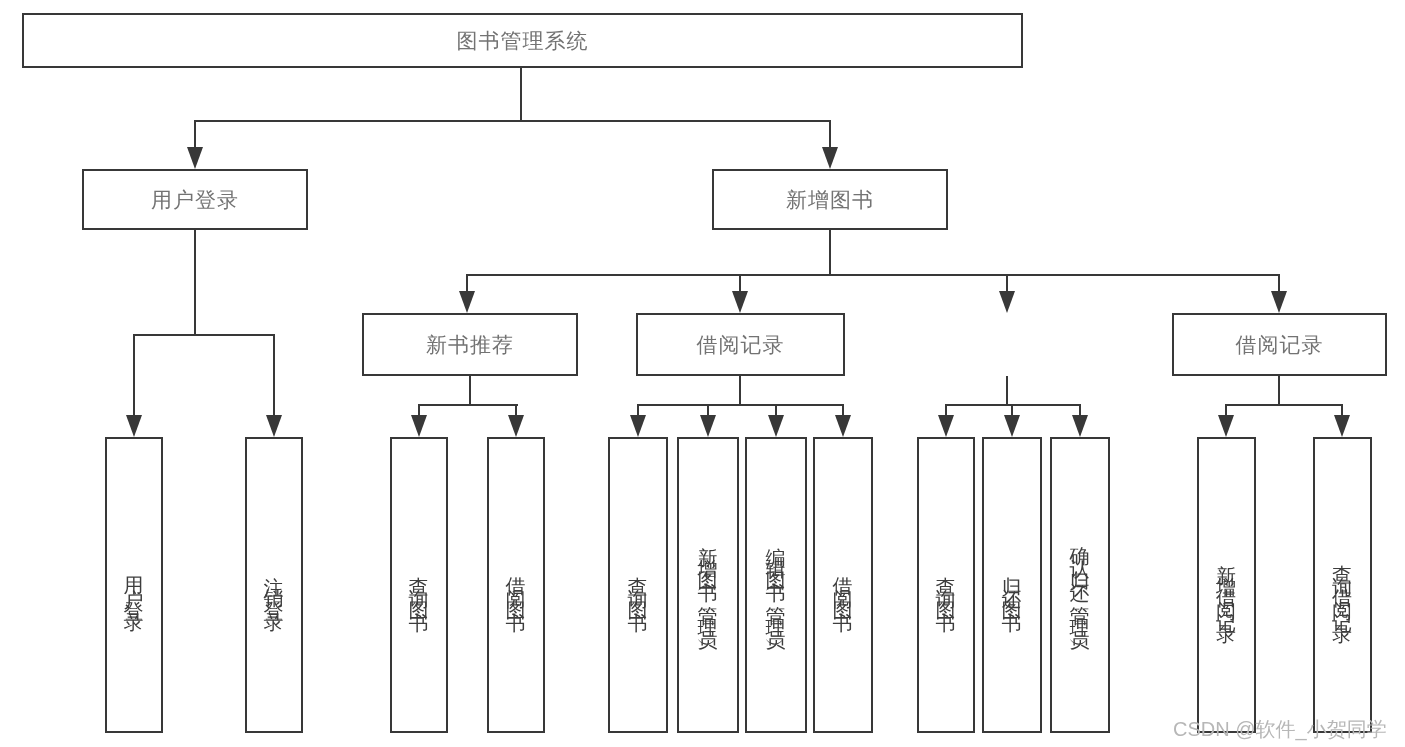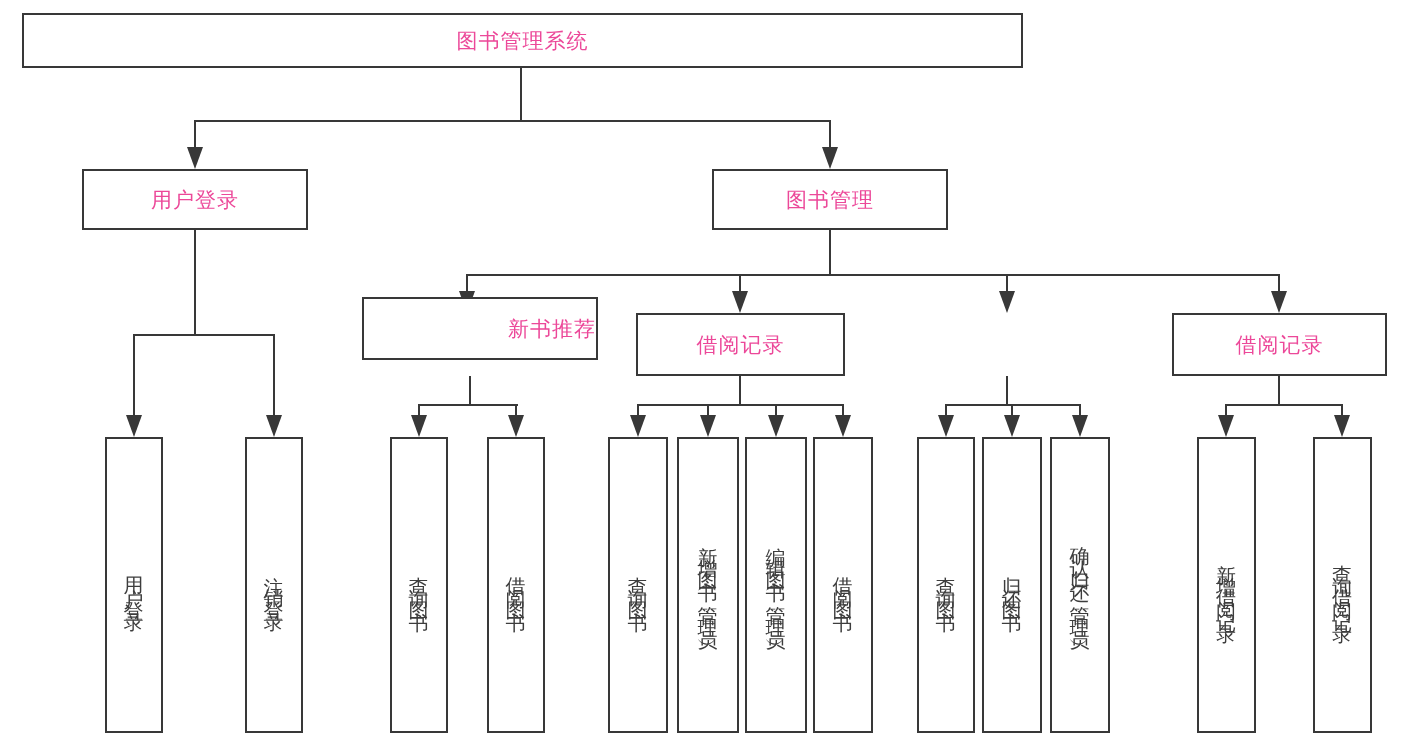--- a/index.html
+++ b/index.html
@@ -16,21 +16,21 @@
     box-sizing:border-box;
     border:2px solid #383838;
     background:#ffffff;
     display:flex;
     align-items:center;
     justify-content:center;
   }
   .hlabel{
     font-size:21px;
     letter-spacing:1px;
-    color:#ec4899;
+    color:#737373;
     white-space:nowrap;
   }
   .vlabel{
     writing-mode:vertical-rl;
     text-orientation:mixed;
     font-size:20px;
     letter-spacing:12px;
     line-height:1;
     color:#3d3d3d;
   }
@@ -63,42 +63,42 @@
   <div class="hline" style="left:194px;top:120px;width:637px;"></div>
   <div class="vline" style="left:194px;top:120px;height:30px;"></div>
   <div class="arrow" style="left:187px;top:147px;"></div>
   <div class="vline" style="left:829px;top:120px;height:30px;"></div>
   <div class="arrow" style="left:822px;top:147px;"></div>
 
   <div class="box" style="left:82px;top:169px;width:226px;height:61px;">
     <span class="hlabel">用户登录</span>
   </div>
   <div class="box" style="left:712px;top:169px;width:236px;height:61px;">
-    <span class="hlabel">图书管理</span>
+    <span class="hlabel">新增图书</span>
   </div>
 
   <div class="vline" style="left:194px;top:230px;height:106px;"></div>
   <div class="hline" style="left:133px;top:334px;width:142px;"></div>
   <div class="vline" style="left:133px;top:334px;height:83px;"></div>
   <div class="arrow" style="left:126px;top:415px;"></div>
   <div class="vline" style="left:273px;top:334px;height:83px;"></div>
   <div class="arrow" style="left:266px;top:415px;"></div>
 
   <div class="vline" style="left:829px;top:230px;height:46px;"></div>
   <div class="hline" style="left:466px;top:274px;width:814px;"></div>
   <div class="vline" style="left:466px;top:274px;height:20px;"></div>
   <div class="arrow" style="left:459px;top:291px;"></div>
   <div class="vline" style="left:739px;top:274px;height:20px;"></div>
   <div class="arrow" style="left:732px;top:291px;"></div>
   <div class="vline" style="left:1006px;top:274px;height:20px;"></div>
   <div class="arrow" style="left:999px;top:291px;"></div>
   <div class="vline" style="left:1278px;top:274px;height:20px;"></div>
   <div class="arrow" style="left:1271px;top:291px;"></div>
 
-  <div class="box" style="left:362px;top:297px;width:236px;height:63px;justify-content:flex-end;">
+  <div class="box" style="left:362px;top:313px;width:216px;height:63px;">
     <span class="hlabel">新书推荐</span>
   </div>
   <div class="box" style="left:636px;top:313px;width:209px;height:63px;">
     <span class="hlabel">借阅记录</span>
   </div>
   <div class="box" style="left:1172px;top:313px;width:215px;height:63px;font-family:Liberation Serif, serif;">
     <span class="hlabel">借阅记录</span>
   </div>
 
   <div class="vline" style="left:469px;top:376px;height:30px;"></div>
@@ -172,14 +172,15 @@
     <span class="vlabel">确认归还（管理员）</span>
   </div>
 
   <div class="box" style="left:1197px;top:437px;width:59px;height:296px;">
     <span class="vlabel">新增借阅记录</span>
   </div>
   <div class="box" style="left:1313px;top:437px;width:59px;height:296px;">
     <span class="vlabel">查询借阅记录</span>
   </div>
 
+  <div class="watermark">CSDN @软件_小贺同学</div>
 
 </div>
 
 </body></html>

